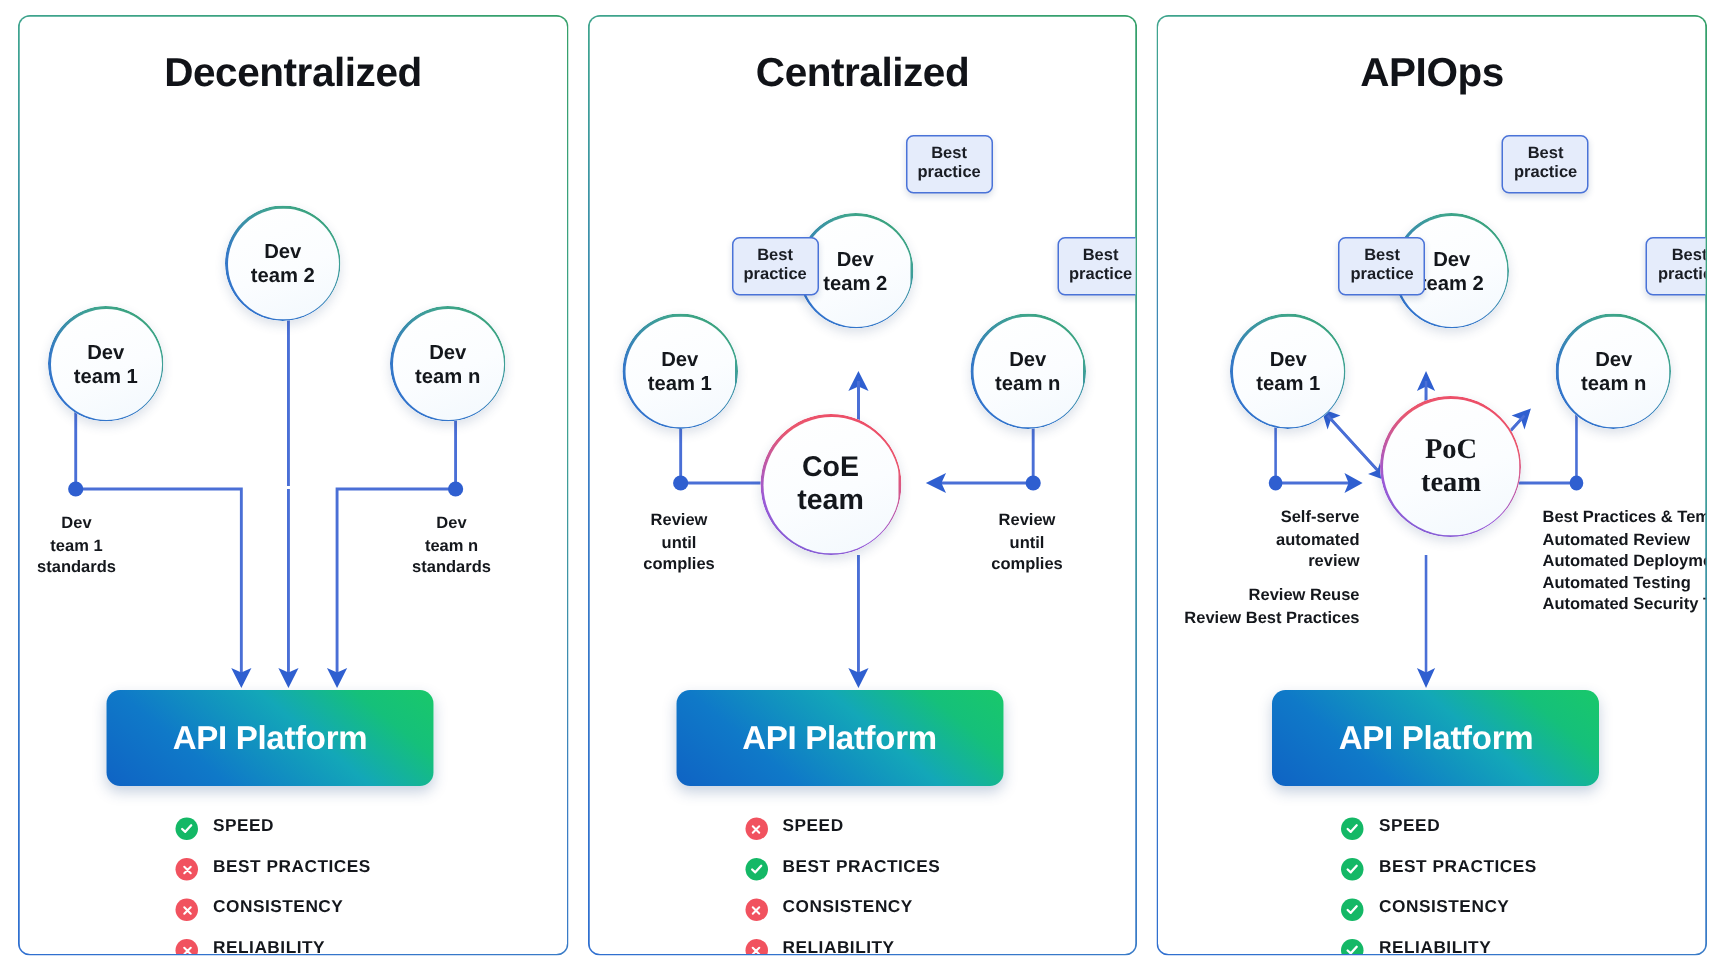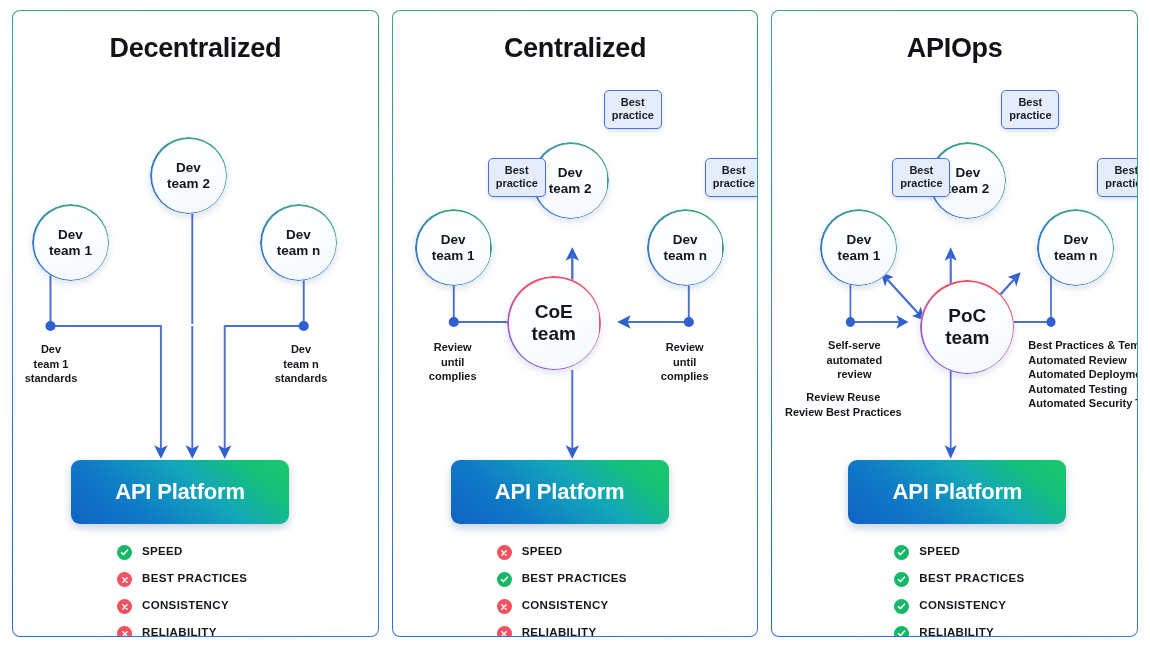--- a/index.html
+++ b/index.html
@@ -106,21 +106,21 @@
   .status-label{
     font-size:11.5px;font-weight:bold;color:#14171c;letter-spacing:.35px;
   }
 
   
   .cap{
     position:absolute;font-size:11px;font-weight:bold;color:#14171c;
     line-height:1.32;
   }
   .cap.c{text-align:center;}
-  .cap.r{text-align:center;}
+  .cap.r{text-align:right;}
   .cap.l{text-align:left;}
 
   svg.wires{position:absolute;left:0;top:0;width:100%;height:100%;overflow:visible;}
   .ln{stroke:#4a6fd6;stroke-width:1.9px;fill:none;}
   .dotj{fill:#2f5fd0;}
 </style>
 </head>
 <body>
 
 <div class="board">
@@ -326,21 +326,21 @@
         <span>Dev<br>team 1</span>
       </div>
       <div class="circle c-dev" style="left:157px;top:78px;">
         <div class="ring ring-dev"></div>
         <span>Dev<br>team 2</span>
       </div>
       <div class="circle c-dev" style="left:265px;top:145px;">
         <div class="ring ring-dev"></div>
         <span>Dev<br>team n</span>
       </div>
-      <div class="circle c-core" style="left:148px;top:216px;">
+      <div class="circle c-core" style="left:148px;top:200px;font-family:Liberation Serif, serif;">
         <div class="ring ring-core"></div>
         <span>PoC<br>team</span>
       </div>
 
       <div class="bp" style="left:85px;top:94px;width:58px;">Best<br>practice</div>
       <div class="bp" style="left:194px;top:26px;width:58px;">Best<br>practice</div>
       <div class="bp" style="left:290px;top:94px;width:58px;">Best<br>practice</div>
 
       <div class="cap r" style="left:30px;top:274px;width:104px;">Self-serve<br>automated<br>review</div>
       <div class="cap r" style="left:8px;top:326px;width:126px;">Review Reuse<br>Review Best Practices</div>

